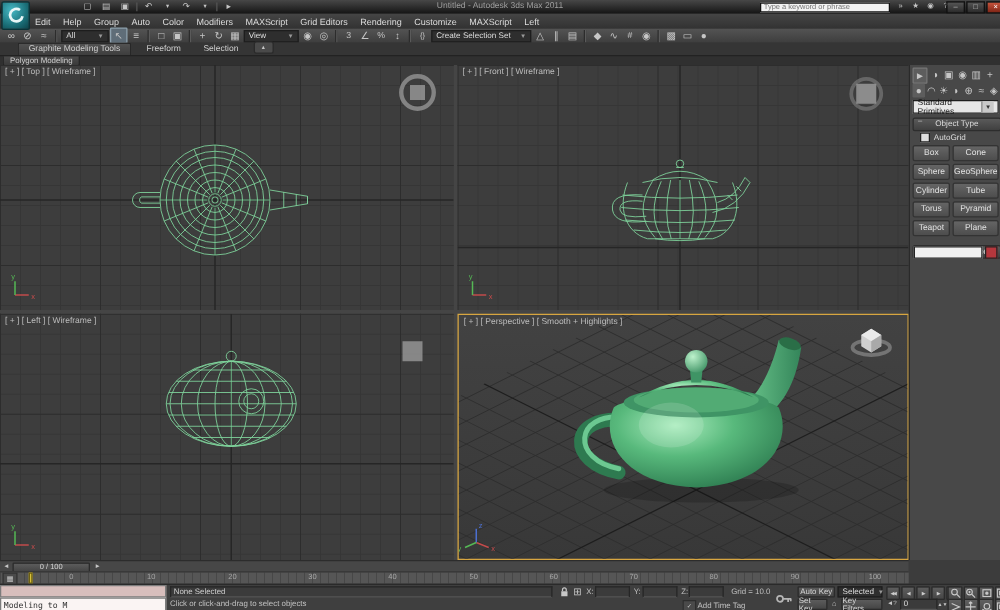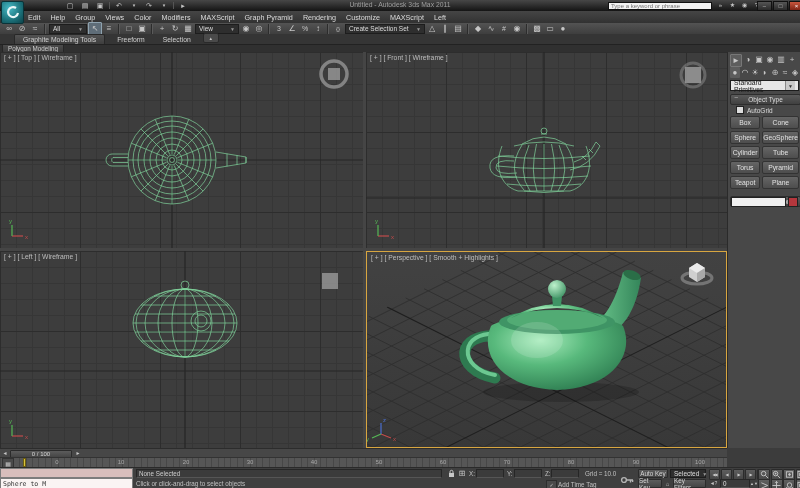--- a/index.html
+++ b/index.html
@@ -75,25 +75,25 @@
     <span class="gi" style="width:13px;height:8px;font-size:6px;background:linear-gradient(#555,#2a2a2a);border:1px solid #111">□</span>
     <span class="gi" style="width:13px;height:8px;font-size:6px;background:linear-gradient(#c9553d,#7e2415);border:1px solid #111;color:#fff">×</span>
   </div>
 </div>
 
 <div class="abs" style="left:0;top:11px;width:800px;height:12px;background:linear-gradient(#454545,#323232);
             display:flex;align-items:center;gap:10px;padding-left:28px;box-sizing:border-box;font-size:7.2px;color:#dcdcdc">
   <span class="menu-item">Edit</span>
   <span class="menu-item">Help</span>
   <span class="menu-item">Group</span>
-  <span class="menu-item">Views</span>
+  <span class="menu-item">Auto</span>
   <span class="menu-item">Color</span>
   <span class="menu-item">Modifiers</span>
   <span class="menu-item">MAXScript</span>
-  <span class="menu-item">Graph Pyramid</span>
+  <span class="menu-item">Grid Editors</span>
   <span class="menu-item">Rendering</span>
   <span class="menu-item">Customize</span>
   <span class="menu-item">MAXScript</span>
   <span class="menu-item">Left</span>
 </div>
 
 <div class="abs" style="left:0;top:23px;width:800px;height:11px;background:linear-gradient(#535353,#3e3e3e);
             display:flex;align-items:center;gap:1px;padding-left:3px;box-sizing:border-box">
   <span class="gi">∞</span>
   <span class="gi">⊘</span>
@@ -374,21 +374,21 @@
   <span class="tick" style="left:507px">70</span>
   <span class="tick" style="left:571px">80</span>
   <span class="tick" style="left:636px">90</span>
   <span class="tick" style="left:700px">100</span>
 </div>
 
 <div class="abs" style="left:0;top:467px;width:800px;height:21px;background:#3f3f3f;border-top:1px solid #2a2a2a;box-sizing:border-box">
 
   <div class="abs" style="left:0;top:0;width:133px;height:10px;background:#d8bebc;border:1px solid #7c7c7c;box-sizing:border-box"></div>
   <div class="abs" style="left:0;top:10px;width:133px;height:11px;background:#faf4f3;border:1px solid #7c7c7c;box-sizing:border-box;
-              font-family:'DejaVu Sans Mono',monospace;font-size:6.5px;color:#333;padding:1px 2px">Sphere to M</div>
+              font-family:'DejaVu Sans Mono',monospace;font-size:6.5px;color:#333;padding:1px 2px">Modeling to M</div>
 
   <div class="abs sf" style="left:136px;top:1px;width:306px">
     <span style="color:#cfcfcf">None Selected</span>
   </div>
   <div class="abs" style="left:136px;top:12px;width:400px;font-size:6.3px;color:#c0c0c0">Click or click-and-drag to select objects</div>
 
   <span class="gi" style="position:absolute;left:446px;top:1px;width:10px;height:9px">
     <svg width="9" height="9" viewBox="0 0 9 9">
         <rect x="2" y="4" width="5" height="4" fill="#c8c8c8"></rect>
         <path d="M3 4V2.8a1.5 1.5 0 0 1 3 0V4" stroke="#c8c8c8" fill="none"></path>

